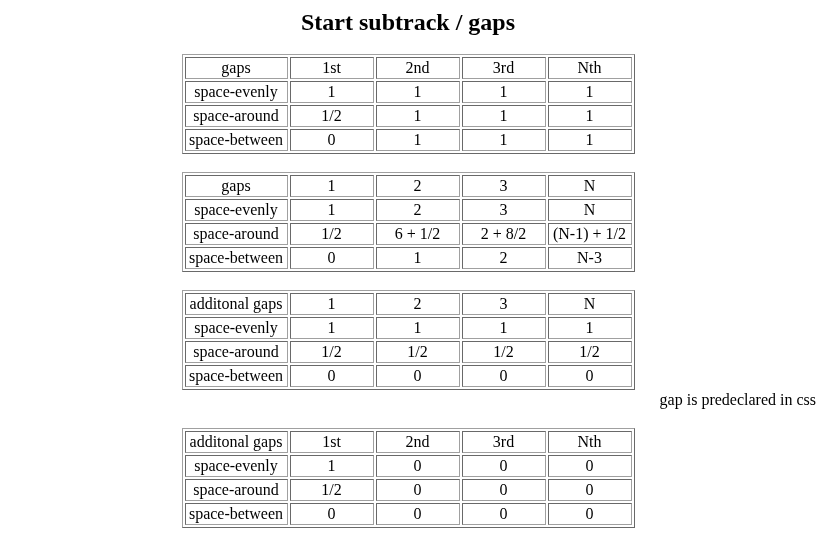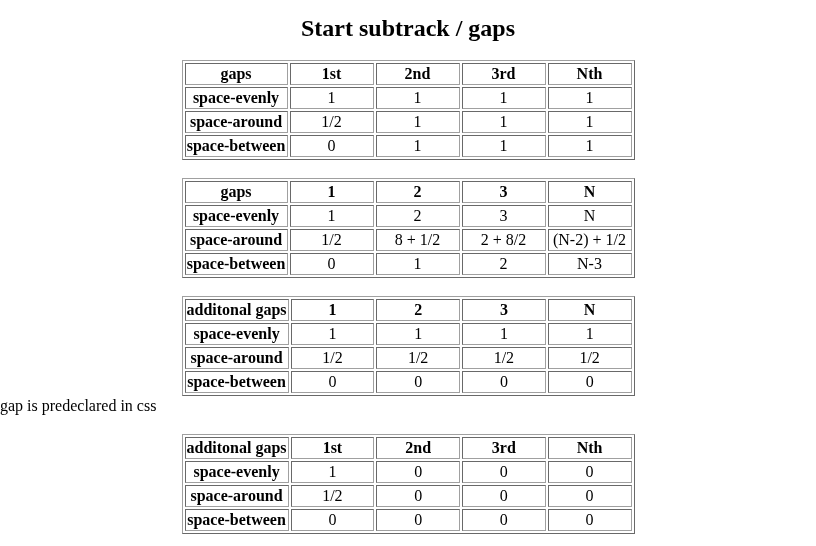--- a/index.html
+++ b/index.html
@@ -2,21 +2,21 @@
 <html><head>
 <meta charset="utf-8">
 <style>
   html, body { margin: 0; padding: 0; background: #ffffff; }
   body {
     width: 816px; height: 546px; overflow: hidden;
     font-family: "Liberation Serif", serif; color: #000;
     font-size: 16px;
   }
   h1 {
-    margin: 0; padding-top: 14px;
+    margin: 0; padding-top: 8px;
     font-size: 24px; font-weight: bold; text-align: center;
     line-height: 28px; height: 28px;
   }
   table.grid {
     border-collapse: separate;
     border-spacing: 2px;
     border-top: 1px solid #a0a0a0;
     border-left: 1px solid #a0a0a0;
     border-right: 1px solid #696969;
     border-bottom: 1px solid #696969;
@@ -28,25 +28,25 @@
     border-left: 1px solid #696969;
     border-right: 1px solid #a0a0a0;
     border-bottom: 1px solid #a0a0a0;
     padding: 0 1px;
     height: 20px;
     text-align: center;
     font-size: 16px;
     line-height: 20px;
     white-space: nowrap;
   }
-  table.grid th { font-weight: bold; margin-left: 42px; }
+  table.grid th { font-weight: normal; margin-left: 42px; }
   table.grid th.rowhead { width: 99px; }
   table.grid td, table.grid th.colhead { width: 80px; }
   .gapsep { height: 18px; }
-  .note { text-align: left; font-size: 16px; line-height: 20px; height: 20px; margin-top: 0px; }
+  .note { text-align: right; font-size: 16px; line-height: 20px; height: 20px; margin-top: 0px; }
   .notesep { height: 18px; }
 </style>
 </head>
 <body>
 
 <h1>Start subtrack / gaps</h1>
 
 <div id="tables-root">
     <div style="height: 18px;"></div>
     <table class="grid">
@@ -94,23 +94,23 @@
         <tr>
           <th class="rowhead">space-evenly</th>
           <td>1</td>
           <td>2</td>
           <td>3</td>
           <td>N</td>
         </tr>
         <tr>
           <th class="rowhead">space-around</th>
           <td>1/2</td>
-          <td>8 + 1/2</td>
+          <td>6 + 1/2</td>
           <td>2 + 8/2</td>
-          <td>(N-2) + 1/2</td>
+          <td>(N-1) + 1/2</td>
         </tr>
         <tr>
           <th class="rowhead">space-between</th>
           <td>0</td>
           <td>1</td>
           <td>2</td>
           <td>N-3</td>
         </tr>
       </tbody>
     </table>

